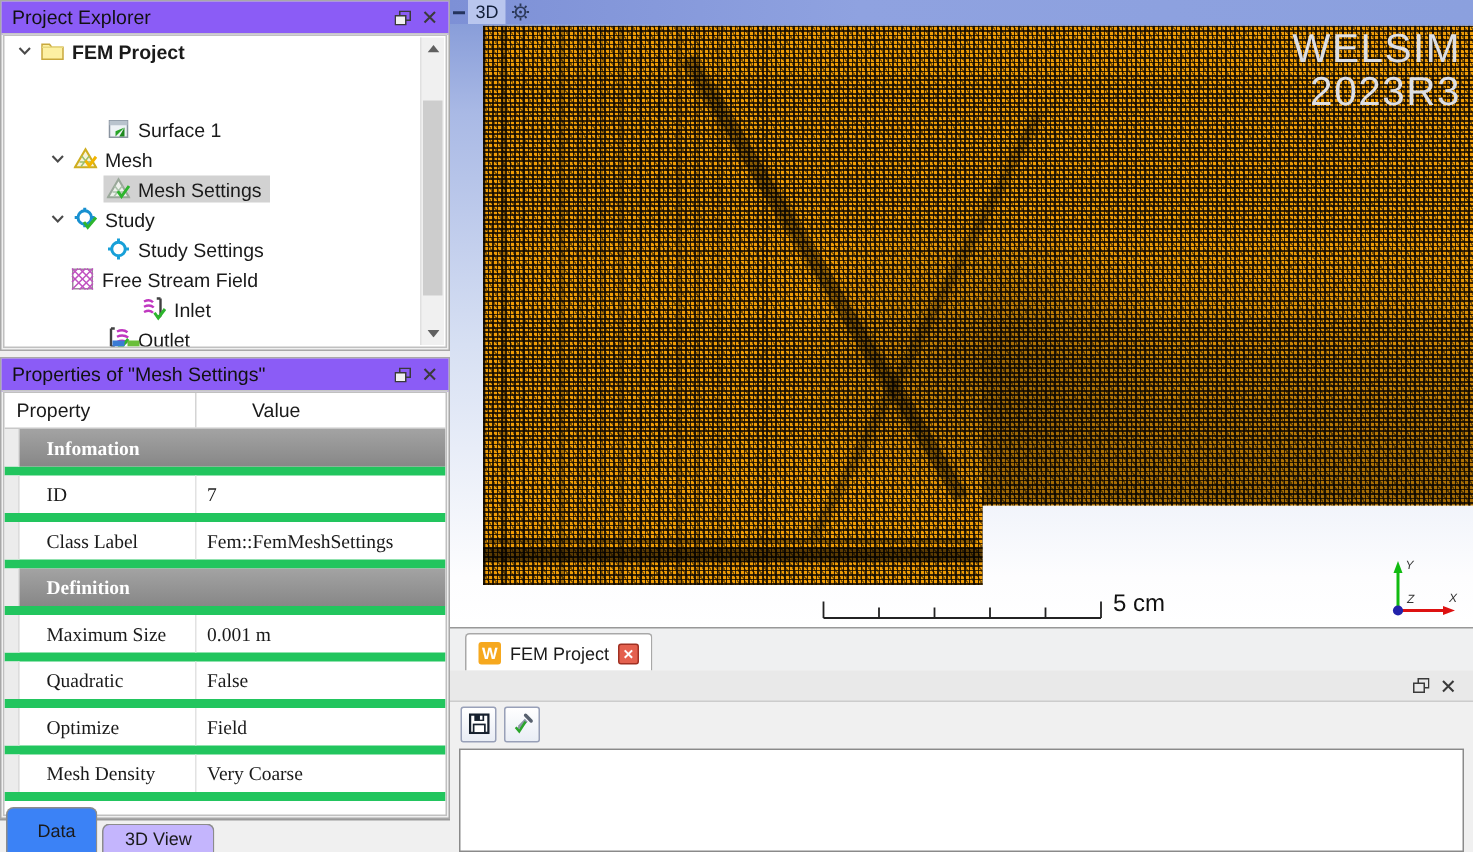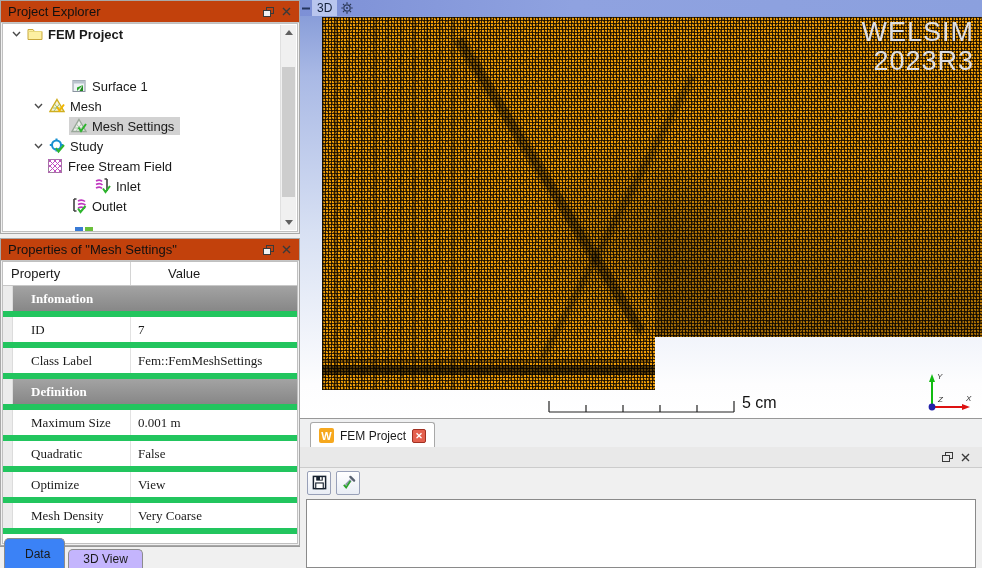--- a/index.html
+++ b/index.html
@@ -7,21 +7,21 @@
   body { font-family:"Liberation Sans", sans-serif; font-size:13px; color:#1a1a1a;
          background:#f0f0f0; position:relative; }
 
   
   #left-pane { position:absolute; left:0; top:0; width:300px; height:568px; background:#f0f0f0; }
 
   .panel { position:absolute; left:0; width:300px; border:1px solid #a8a8a8; background:#f0f0f0; }
   #explorer-panel { top:0; height:234px; }
   #props-panel { top:238px; height:308px; }
 
-  .ptitlebar { height:22px; background:#c2410c; border-bottom:1px solid #c6c6c6;
+  .ptitlebar { height:22px; background:#8b5cf6; border-bottom:1px solid #c6c6c6;
                display:flex; align-items:center; padding:0 4px 0 7px; }
   .ptitlebar .ttl { flex:1; font-size:13px; color:#111; white-space:nowrap; overflow:hidden; }
   .tbtn { width:18px; height:16px; display:flex; align-items:center; justify-content:center; cursor:default; }
 
   #tree-area { position:absolute; left:1px; right:1px; top:22px; bottom:1px;
                background:#fff; border:1px solid #c0c0c0; overflow:hidden; }
   .tree-item { height:20px; display:flex; align-items:center; white-space:nowrap; }
   .tree-item .chev { width:18px; display:flex; justify-content:center; align-items:center; }
   .tree-item .selwrap { display:flex; align-items:center; gap:5px; padding:1px 6px 1px 2px; }
   .tree-item.selected .selwrap { background:#d2d2d2; }
@@ -222,20 +222,37 @@
                     <rect x="6.5" y="11" width="2" height="2.5"></rect>
                     <rect x="0.8" y="6" width="2.5" height="2"></rect>
                     <rect x="11.6" y="6" width="2.5" height="2"></rect>
                   </g>
                   <path d="M7 10 L9.5 13.5 L15 7" fill="none" stroke="#2db52d" stroke-width="2"></path>
                 </svg>
               </span>
               <span class="tlabel">Study</span>
             </span>
           </div>
+          <div class="tree-item" style="padding-left: 48px;">
+            <span class="chev"></span>
+            <span class="selwrap">
+              <span class="ticon">
+                <svg width="16" height="16" viewBox="0 0 16 16">
+                  <circle cx="8" cy="8" r="4.5" fill="none" stroke="#18a0d8" stroke-width="2"></circle>
+                  <g fill="#18a0d8">
+                    <rect x="7" y="1" width="2" height="2.5"></rect>
+                    <rect x="7" y="12.5" width="2" height="2.5"></rect>
+                    <rect x="1" y="7" width="2.5" height="2"></rect>
+                    <rect x="12.5" y="7" width="2.5" height="2"></rect>
+                  </g>
+                </svg>
+              </span>
+              <span class="tlabel">Study Settings</span>
+            </span>
+          </div>
           <div class="tree-item" style="padding-left: 24px;">
             <span class="chev"></span>
             <span class="selwrap">
               <span class="ticon">
                 <svg width="16" height="16" viewBox="0 0 16 16">
                   <rect x="1.5" y="1.5" width="13" height="13" fill="#fff" stroke="#9a8a9a"></rect>
                   <g stroke="#c050c0" stroke-width="1">
                     <path d="M1 5 L5 1 M1 10 L10 1 M1 15 L15 1 M6 15 L15 6 M11 15 L15 11"></path>
                     <path d="M1 6 L10 15 M1 1 L15 15 M6 1 L15 10 M11 1 L15 5"></path>
                   </g>
@@ -344,21 +361,21 @@
             <span class="pval">0.001 m</span>
           </div>
           <div class="prow">
             <span class="strip"></span>
             <span class="pname">Quadratic</span>
             <span class="pval">False</span>
           </div>
           <div class="prow">
             <span class="strip"></span>
             <span class="pname">Optimize</span>
-            <span class="pval">View</span>
+            <span class="pval">Field</span>
           </div>
           <div class="prow">
             <span class="strip"></span>
             <span class="pname">Mesh Density</span>
             <span class="pval">Very Coarse</span>
           </div>
         </div>
     </div>
   </div>
 

